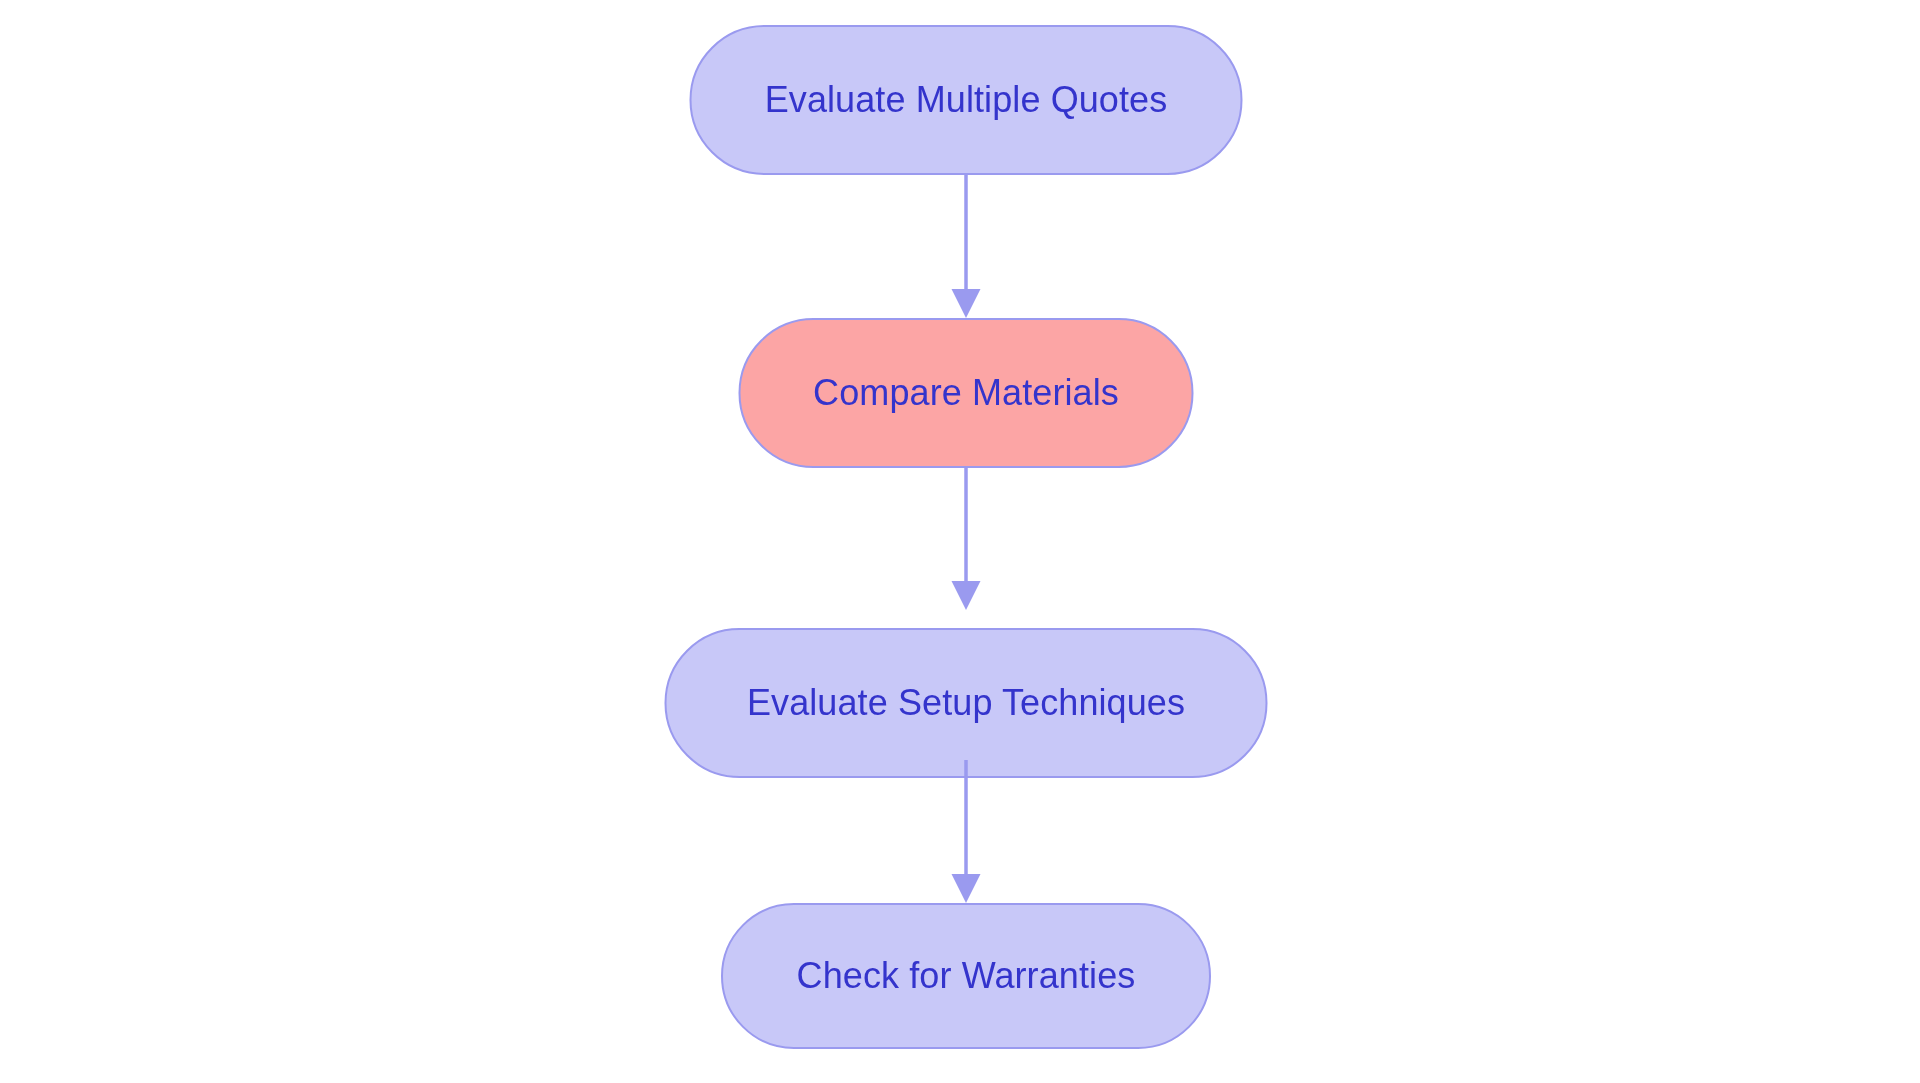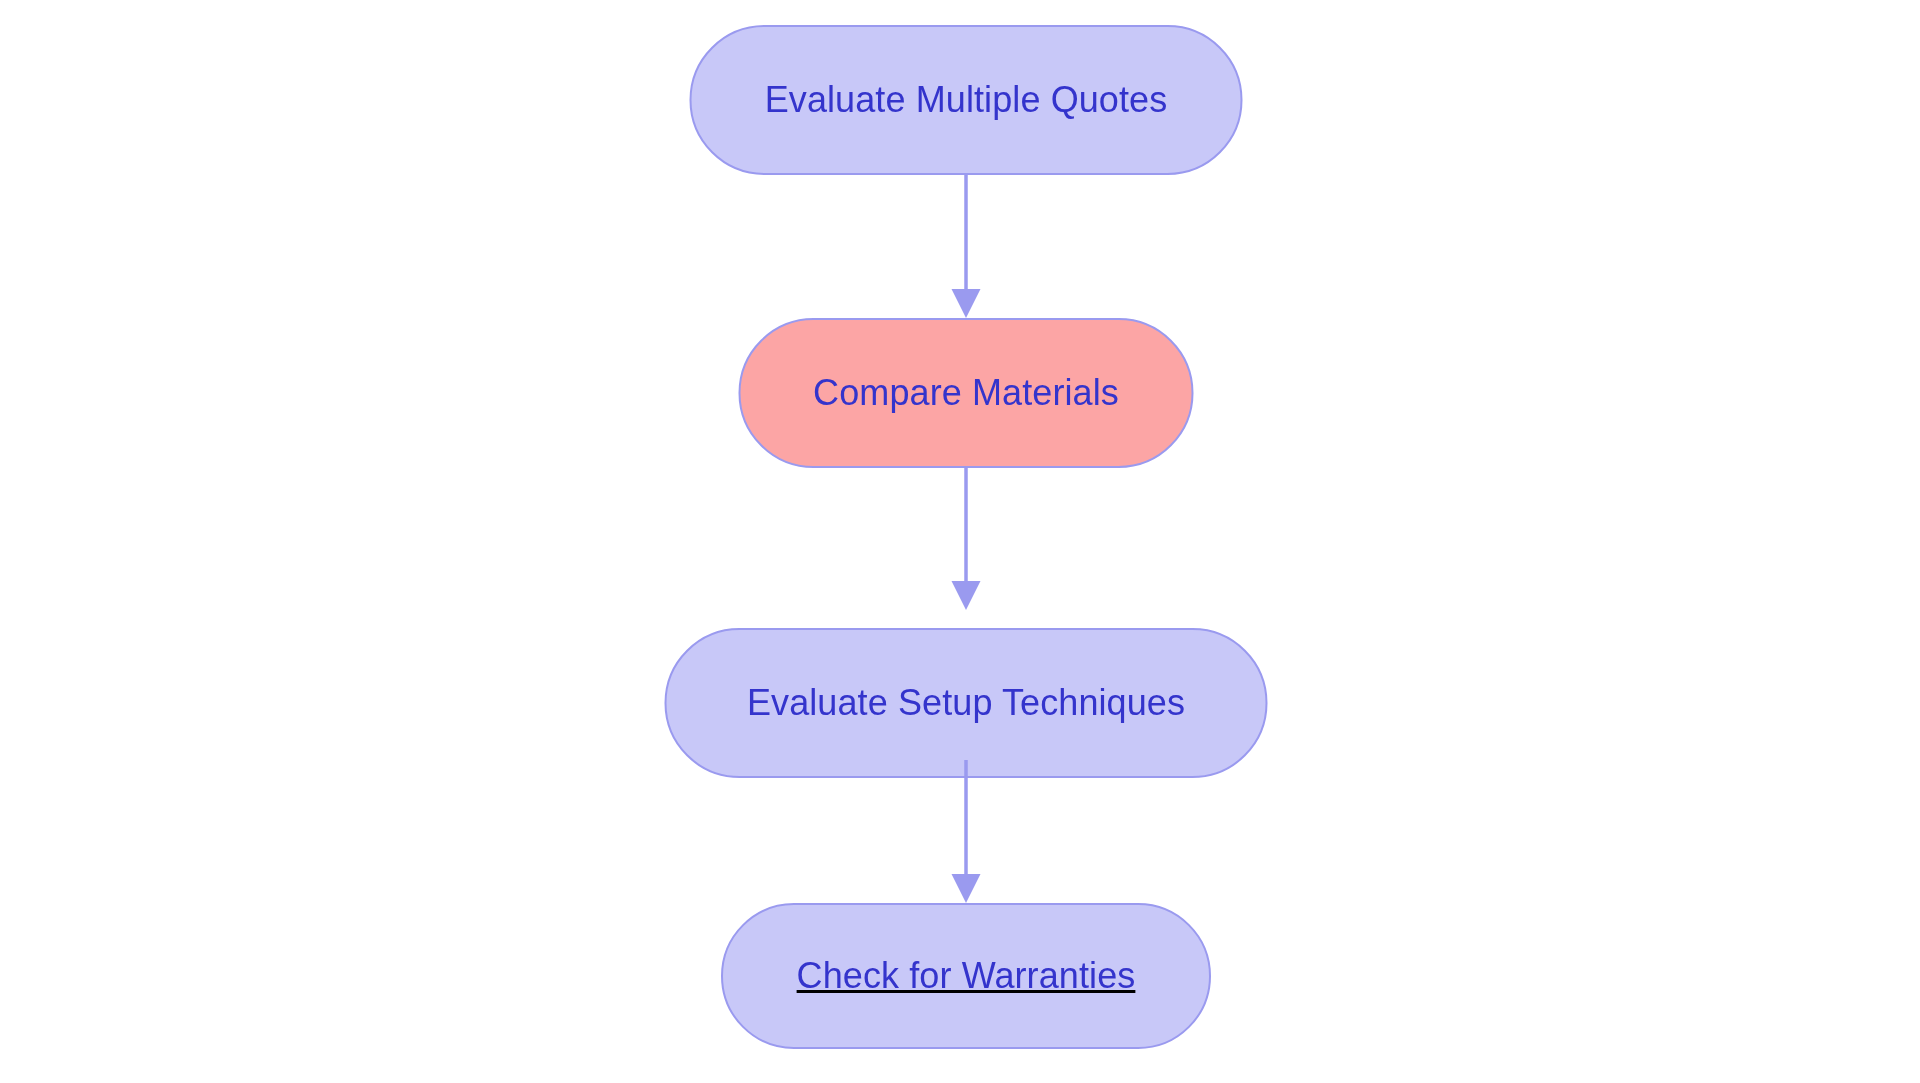--- a/index.html
+++ b/index.html
@@ -90,17 +90,17 @@
     <span class="node-label" style="color: rgb(52, 52, 204);">Evaluate Setup Techniques</span>
   </div>
 
   <div class="connector" style="top: 760px;">
     <svg width="32" height="143" viewBox="0 0 32 143" xmlns="http://www.w3.org/2000/svg">
       <line x1="16" y1="0" x2="16" y2="117" stroke="#9a9aef" stroke-width="3.5"></line>
       <polygon points="16,143 1.5,114 30.5,114" fill="#9a9aef"></polygon>
     </svg>
   </div>
 
-  <div class="node" style="left: 966px; top: 903px; width: 490px; height: 146px; background: rgb(200, 200, 248); border-color: rgb(154, 154, 239); text-decoration: underline;">
+  <div class="node" style="left: 966px; top: 903px; width: 490px; height: 146px; background: rgb(200, 200, 248); border-color: rgb(154, 154, 239);">
     <span class="node-label" style="color: rgb(52, 52, 204);">Check for Warranties</span>
   </div>
 
 </div>
 
 </body></html>

